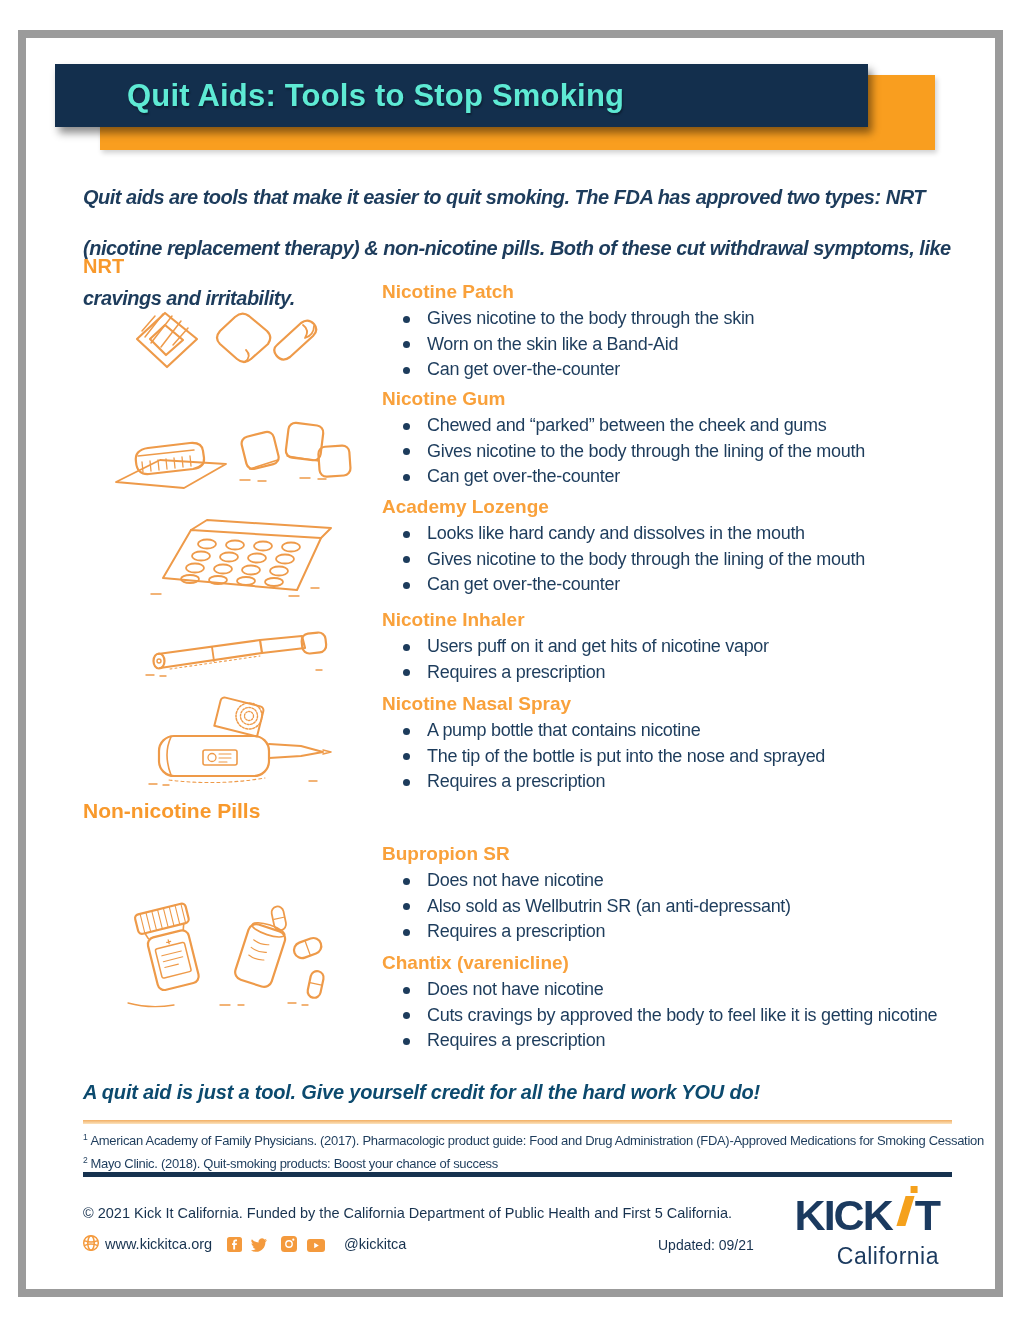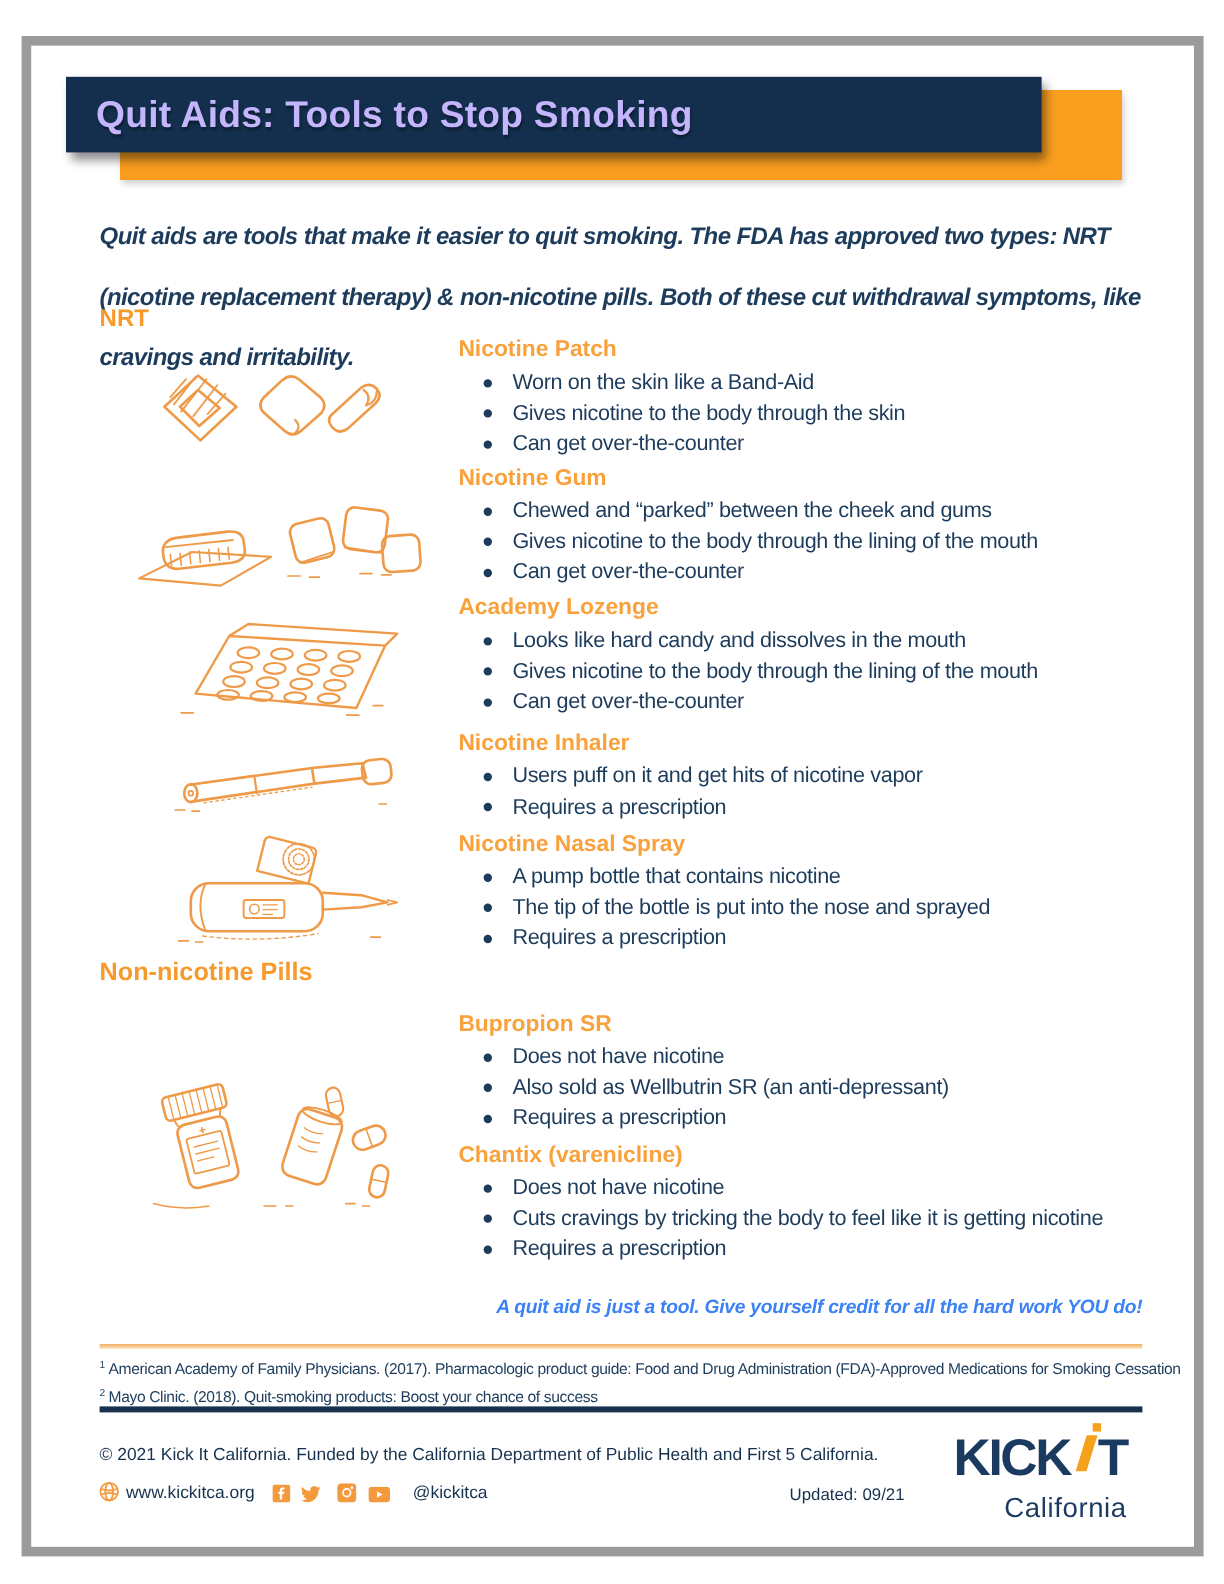--- a/index.html
+++ b/index.html
@@ -15,21 +15,21 @@
   .orange-bar {
     position:absolute; left:100px; top:75px; width:835px; height:75px;
     background:#F99E1F; box-shadow:2px 3px 5px rgba(0,0,0,0.18);
   }
   .navy-banner {
     position:absolute; left:55px; top:64px; width:813px; height:63px;
     background:#132F4D; box-shadow:4px 6px 8px rgba(0,0,0,0.45);
     display:flex; align-items:center;
   }
   .navy-banner h1 {
-    margin:0 0 0 25px; font-size:31px; font-weight:bold; color:#c4b5fd;
+    margin:0 0 0 72px; font-size:31px; font-weight:bold; color:#5eead4;
     letter-spacing:0.2px; text-shadow:1px 2px 2px rgba(0,0,0,0.35); white-space:nowrap;
   }
   
   .intro { position:absolute; left:83px; top:163px; width:880px; }
   .intro div {
     font-style:italic; font-weight:bold; font-size:20px; line-height:31.5px;
     color:#1D3C5C; letter-spacing:-0.5px; white-space:nowrap;margin-top:19px;
   }
   
   .group-label { position:absolute; margin:0; font-weight:bold; color:#F8992C; white-space:nowrap; }
@@ -46,22 +46,22 @@
   .aid li::before {
     content:""; position:absolute; left:21px; top:9.5px; width:7px; height:7px;
     border-radius:50%; background:#1D3C5C;
   }
   .s-patch{top:281px} .s-gum{top:388px} .s-lozenge{top:496px}
   .s-inhaler{top:609px} .s-nasal{top:693px} .s-bupropion{top:843px} .s-chantix{top:952px}
   
   .sketch { position:absolute; }
   
   .tagline {
-    position:absolute; left:83px; top:1081px; width:869px; margin:0; text-align:right;
-    font-size:16px; font-weight:bold; font-style:italic; color:#3b82f6; letter-spacing:-0.2px;
+    position:absolute; left:83px; top:1081px; width:869px; margin:0; text-align:left;
+    font-size:20px; font-weight:bold; font-style:italic; color:#0c4a6e; letter-spacing:-0.2px;
   }
   .divider-orange {
     position:absolute; left:83px; top:1120px; width:869px; height:4px;
     background:linear-gradient(#F2AF64, #FBE3BE);
   }
   .footnote {
     position:absolute; left:83px; margin:0; font-size:13px; 
     color:#1D3C5C; letter-spacing:-0.3px; white-space:nowrap;
   }
   .footnote sup { font-size:8.5px; }
@@ -232,22 +232,22 @@
         <rect x="197" y="78" width="13" height="27" rx="6.5"></rect>
         <path d="M197.5 91 h12" stroke-width="1.2"></path>
       </g>
     <path d="M16 110 q22 6 46 2 M108 112 h10 m8 0 h6 M176 110 h8 m6 2 h6" stroke-width="1.3"></path>
   </g>
 </svg>
 
 <section class="aid s-patch">
   <h3>Nicotine Patch</h3>
   <ul>
+    <li>Gives nicotine to the body through the skin</li>
     <li>Worn on the skin like a Band-Aid</li>
-    <li>Gives nicotine to the body through the skin</li>
     <li>Can get over-the-counter</li>
   </ul>
 </section>
 
 <section class="aid s-gum">
   <h3>Nicotine Gum</h3>
   <ul>
     <li>Chewed and “parked” between the cheek and gums</li>
     <li>Gives nicotine to the body through the lining of the mouth</li>
     <li>Can get over-the-counter</li>
@@ -286,21 +286,21 @@
     <li>Does not have nicotine</li>
     <li>Also sold as Wellbutrin SR (an anti-depressant)</li>
     <li>Requires a prescription</li>
   </ul>
 </section>
 
 <section class="aid s-chantix">
   <h3>Chantix (varenicline)</h3>
   <ul>
     <li>Does not have nicotine</li>
-    <li>Cuts cravings by tricking the body to feel like it is getting nicotine</li>
+    <li>Cuts cravings by approved the body to feel like it is getting nicotine</li>
     <li>Requires a prescription</li>
   </ul>
 </section>
 
 <p class="tagline">A quit aid is just a tool. Give yourself credit for all the hard work YOU do!</p>
 <div class="divider-orange"></div>
 
 <p class="footnote fn1">
   <sup>1</sup><span>American Academy of Family Physicians. (2017). Pharmacologic product guide: Food and Drug Administration (FDA)-Approved Medications for Smoking Cessation</span>
 </p>

